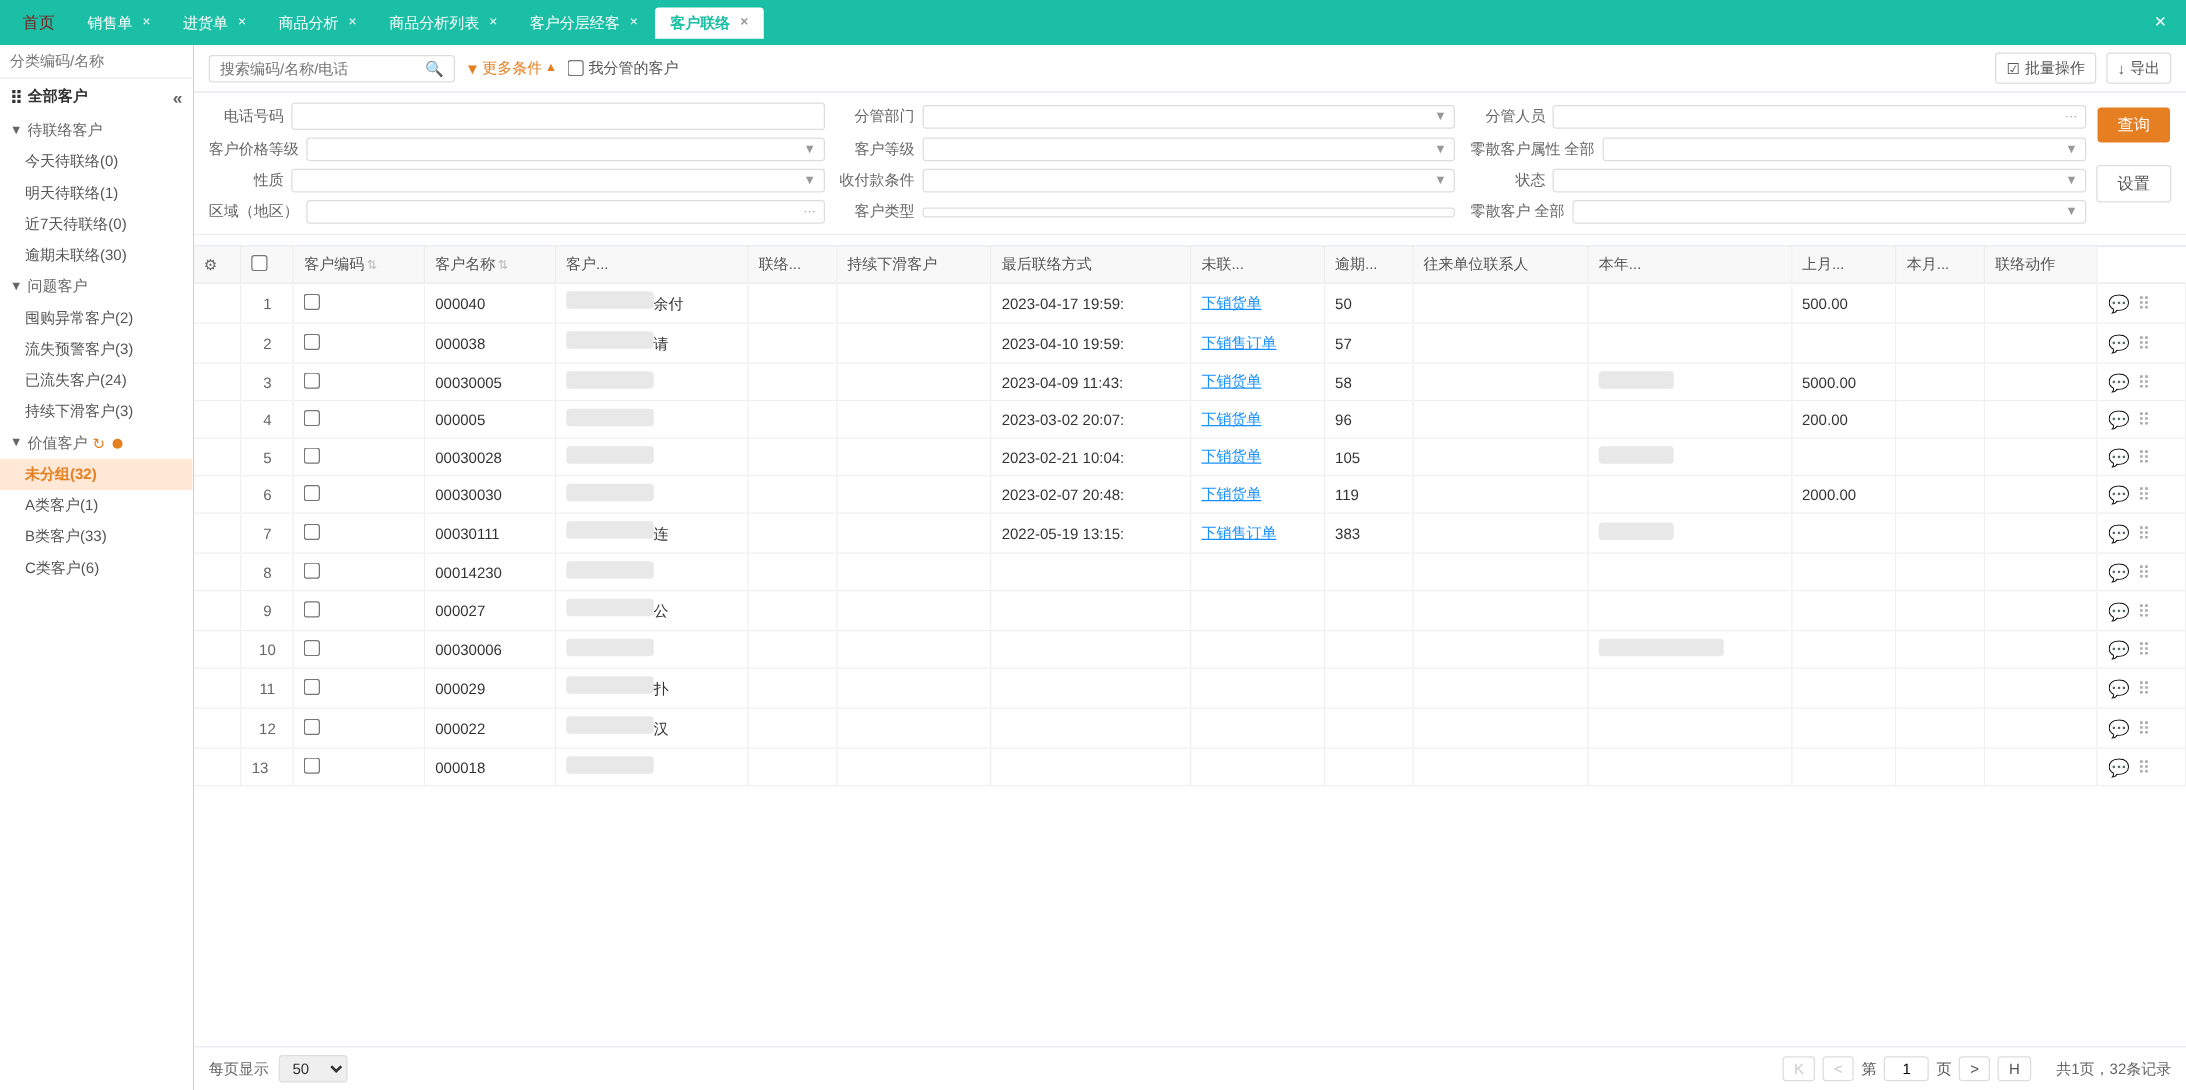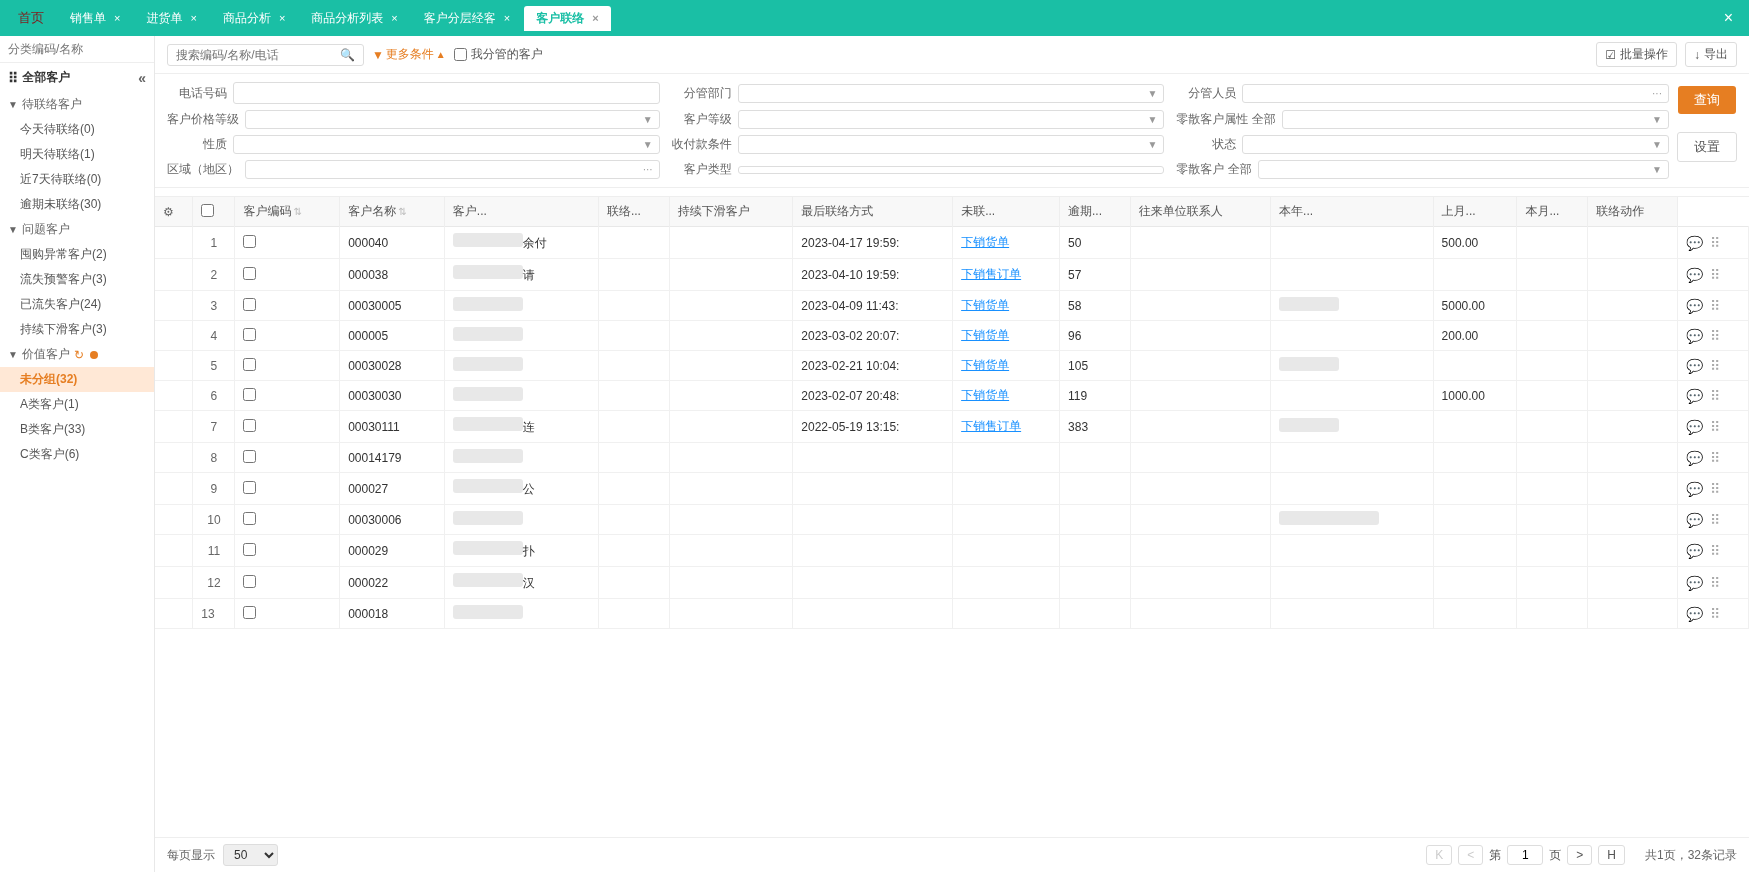--- a/index.html
+++ b/index.html
@@ -710,21 +710,21 @@
               <td><input type="checkbox" style=""></td>
               <td>00030030</td>
               <td><span class="td-blurred" style="min-width:70px;"></span><span style="color:#333;"></span></td>
               <td></td>
               <td></td>
               <td>2023-02-07 20:48:</td>
               <td><a class="td-link">下销货单</a></td>
               <td>119</td>
               <td></td>
               <td></td>
-              <td>1000.00</td>
+              <td>2000.00</td>
               <td></td>
               <td></td>
               <td>
                 <div class="action-icons">
     <span class="action-icon" title="联络">💬</span>
     <span class="action-icon" title="更多">⠿</span>
   </div>
               </td>
             </tr>
             <tr>
@@ -747,21 +747,21 @@
                 <div class="action-icons">
     <span class="action-icon" title="联络">💬</span>
     <span class="action-icon" title="更多">⠿</span>
   </div>
               </td>
             </tr>
             <tr>
               <td></td>
               <td style="color: rgb(102, 102, 102); text-align: center;">8</td>
               <td><input type="checkbox" style=""></td>
-              <td>00014179</td>
+              <td>00014230</td>
               <td><span class="td-blurred" style="min-width:70px;"></span><span style="color:#333;"></span></td>
               <td></td>
               <td></td>
               <td></td>
               <td></td>
               <td></td>
               <td></td>
               <td></td>
               <td></td>
               <td></td>

